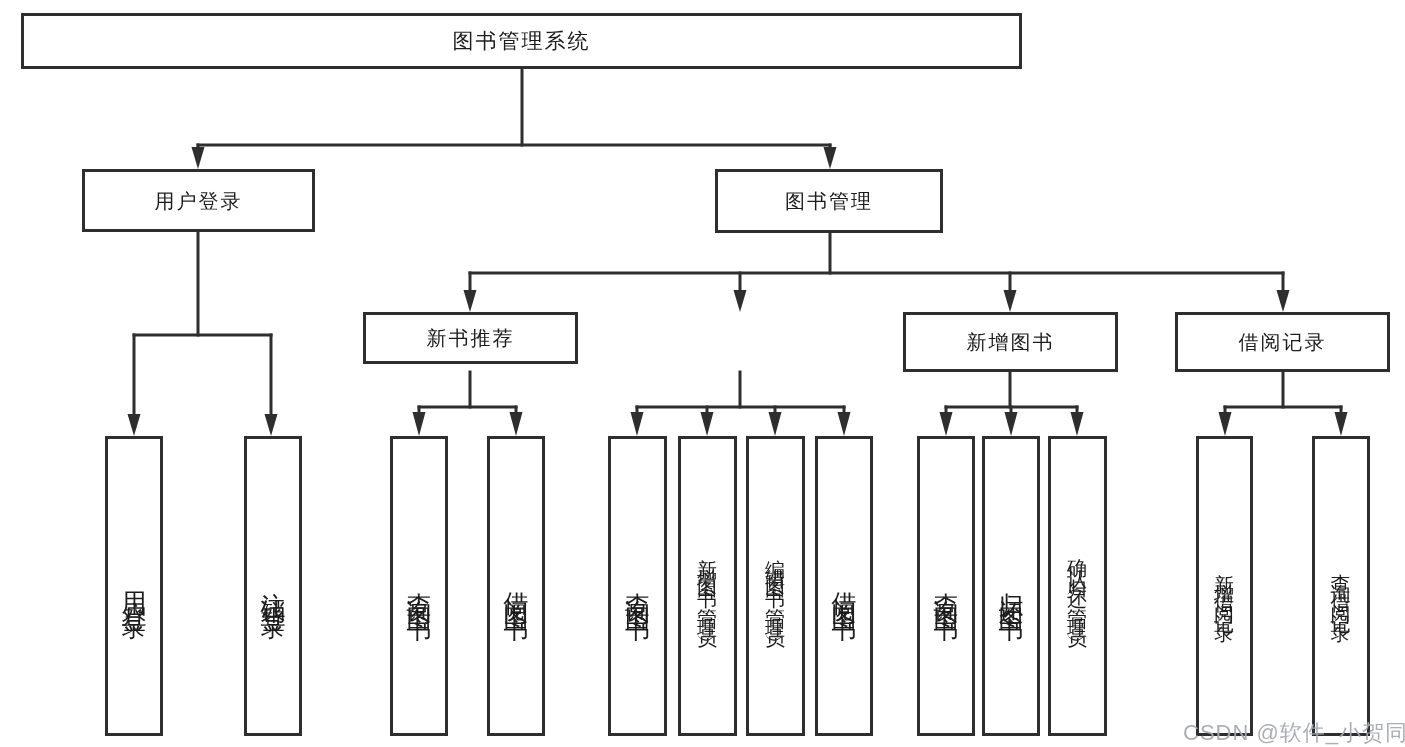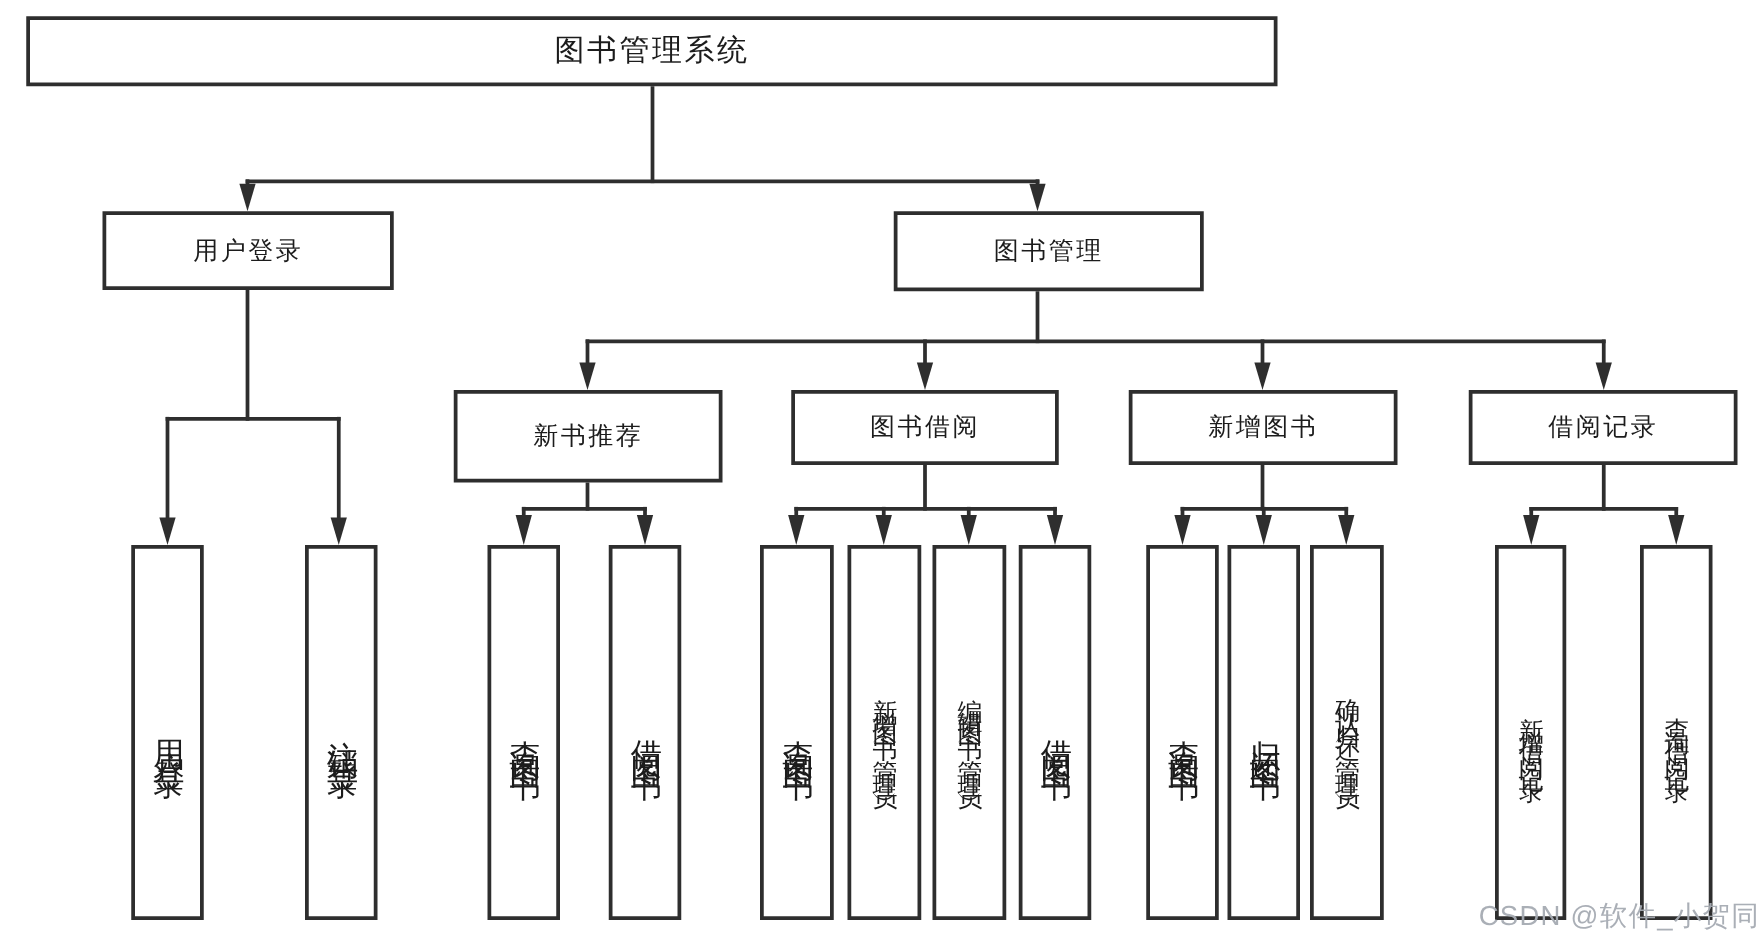--- a/index.html
+++ b/index.html
@@ -17,32 +17,32 @@
   .edges{position:absolute;left:0;top:0;width:1405px;height:747px;pointer-events:none;}
   .edge{stroke:var(--line);stroke-width:3;fill:none;stroke-linecap:square;}
   .arrow{fill:var(--line);stroke:none;}
   .node{
     position:absolute;box-sizing:border-box;background:var(--box-bg);
     border:3px solid var(--line);color:var(--text);
     display:flex;align-items:center;justify-content:center;
     text-align:center;z-index:2;
   }
   .h-node{font-size:20px;letter-spacing:2px;line-height:1.2;}
-  .root-node{font-size:24px;letter-spacing:2px;}
+  .root-node{font-size:21px;letter-spacing:2px;}
   .v-node{
     writing-mode:vertical-rl;text-orientation:mixed;
     font-size:20px;letter-spacing:10px;line-height:1;
     padding-top:4px;
   }
   .v-big{font-size:25px;letter-spacing:8px;}
   
   #n-root          {left:21px;  top:13px;  width:1001px;height:56px;}
   #n-user-login    {left:82px;  top:169px; width:233px; height:63px;}
-  #n-book-mgmt     {left:715px; top:169px; width:248px; height:64px;}
-  #n-new-book-rec  {left:363px; top:312px; width:215px; height:74px;}
+  #n-book-mgmt     {left:715px; top:169px; width:228px; height:64px;}
+  #n-new-book-rec  {left:363px; top:312px; width:215px; height:52px;}
   #n-book-borrow   {left:633px; top:312px; width:214px; height:60px;}
   #n-current-borrow{left:903px; top:312px; width:215px; height:60px;}
   #n-borrow-records{left:1175px;top:312px; width:215px; height:60px;font-family:Liberation Serif, serif;}
   #n-login     {left:105px; top:436px;width:58px;height:300px;}
   #n-logout    {left:244px; top:436px;width:58px;height:300px;}
   #n-nbr-query {left:390px; top:436px;width:58px;height:300px;}
   #n-nbr-borrow{left:487px; top:436px;width:58px;height:300px;}
   #n-bb-query  {left:608px; top:436px;width:59px;height:300px;}
   #n-bb-add    {left:678px; top:436px;width:59px;height:300px;}
   #n-bb-edit   {left:746px; top:436px;width:59px;height:300px;}
@@ -124,21 +124,20 @@
     <line class="edge" x1="1341" y1="407" x2="1341" y2="416"></line>
     <polygon class="arrow" points="1334.5,412 1347.5,412 1341,436"></polygon>
   </svg>
 
   <div id="n-root" class="node h-node root-node">图书管理系统</div>
 
   <div id="n-user-login" class="node h-node">用户登录</div>
   <div id="n-book-mgmt" class="node h-node">图书管理</div>
 
   <div id="n-new-book-rec" class="node h-node">新书推荐</div>
-  <div id="n-book-borrow" class="node h-node">图书借阅</div>
   <div id="n-current-borrow" class="node h-node">新增图书</div>
   <div id="n-borrow-records" class="node h-node">借阅记录</div>
 
   <div id="n-login" class="node v-node v-big">用户登录</div>
   <div id="n-logout" class="node v-node v-big">注销登录</div>
 
   <div id="n-nbr-query" class="node v-node v-big">查询图书</div>
   <div id="n-nbr-borrow" class="node v-node v-big">借阅图书</div>
 
   <div id="n-bb-query" class="node v-node v-big">查询图书</div>

